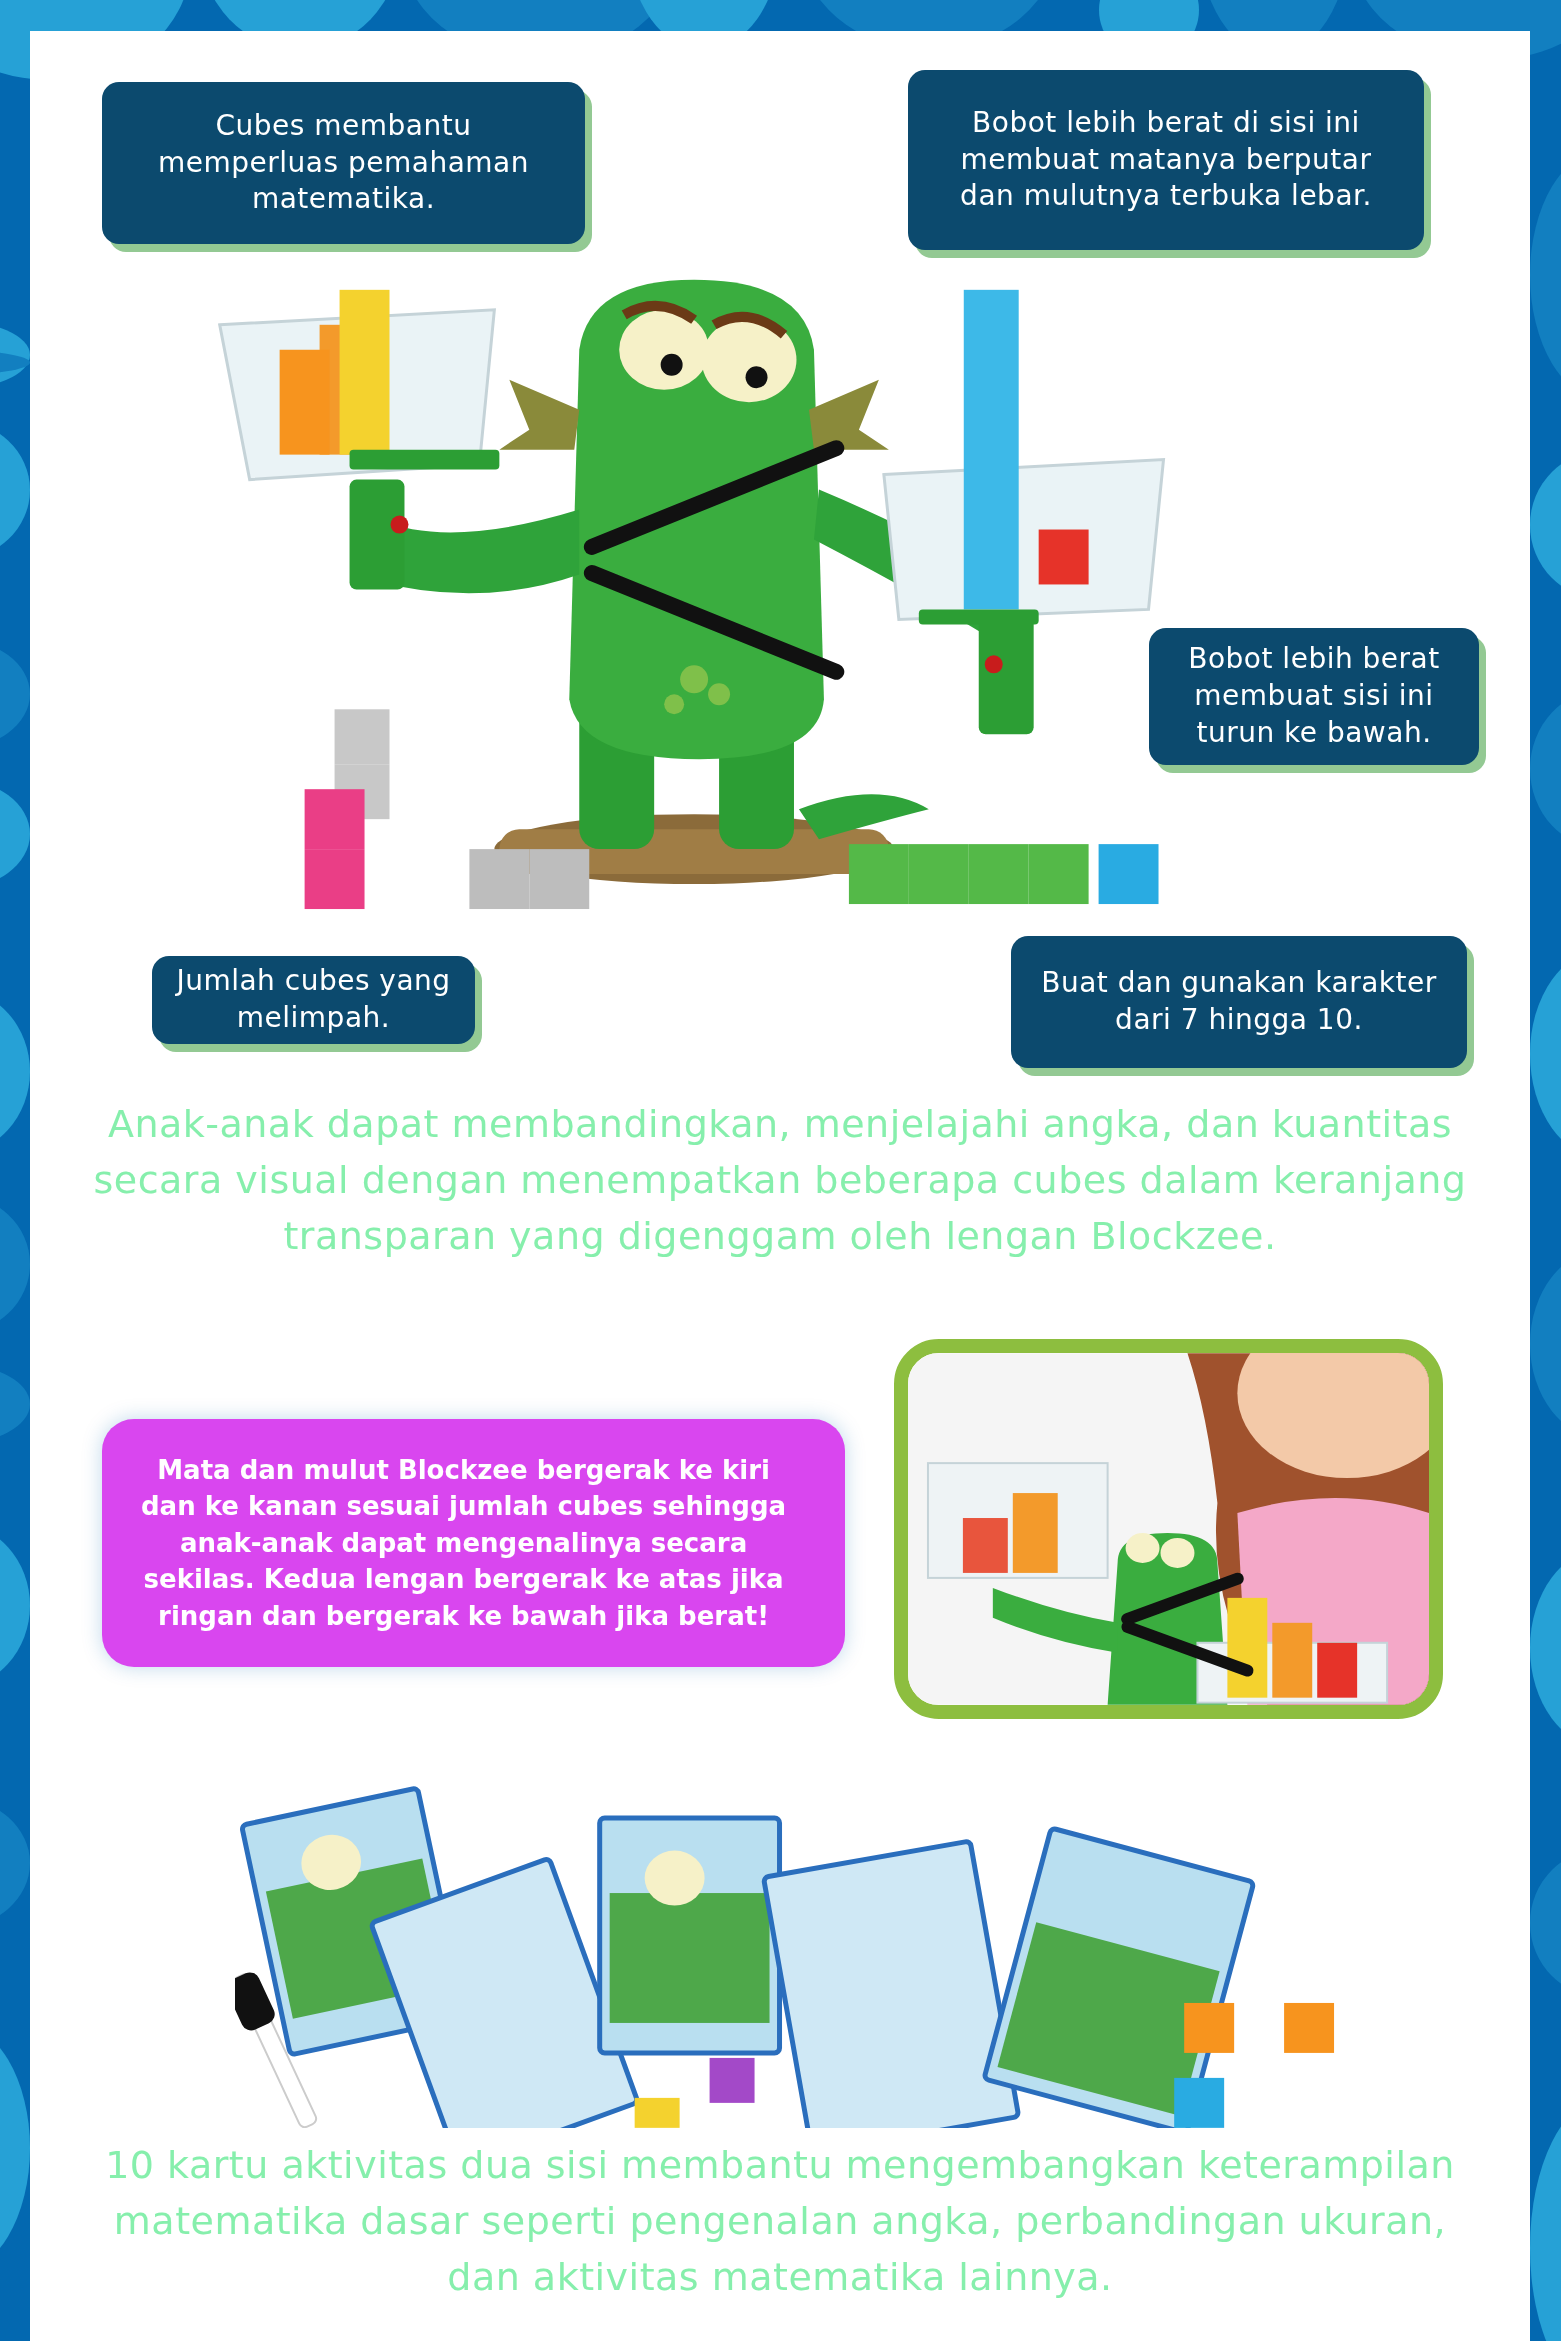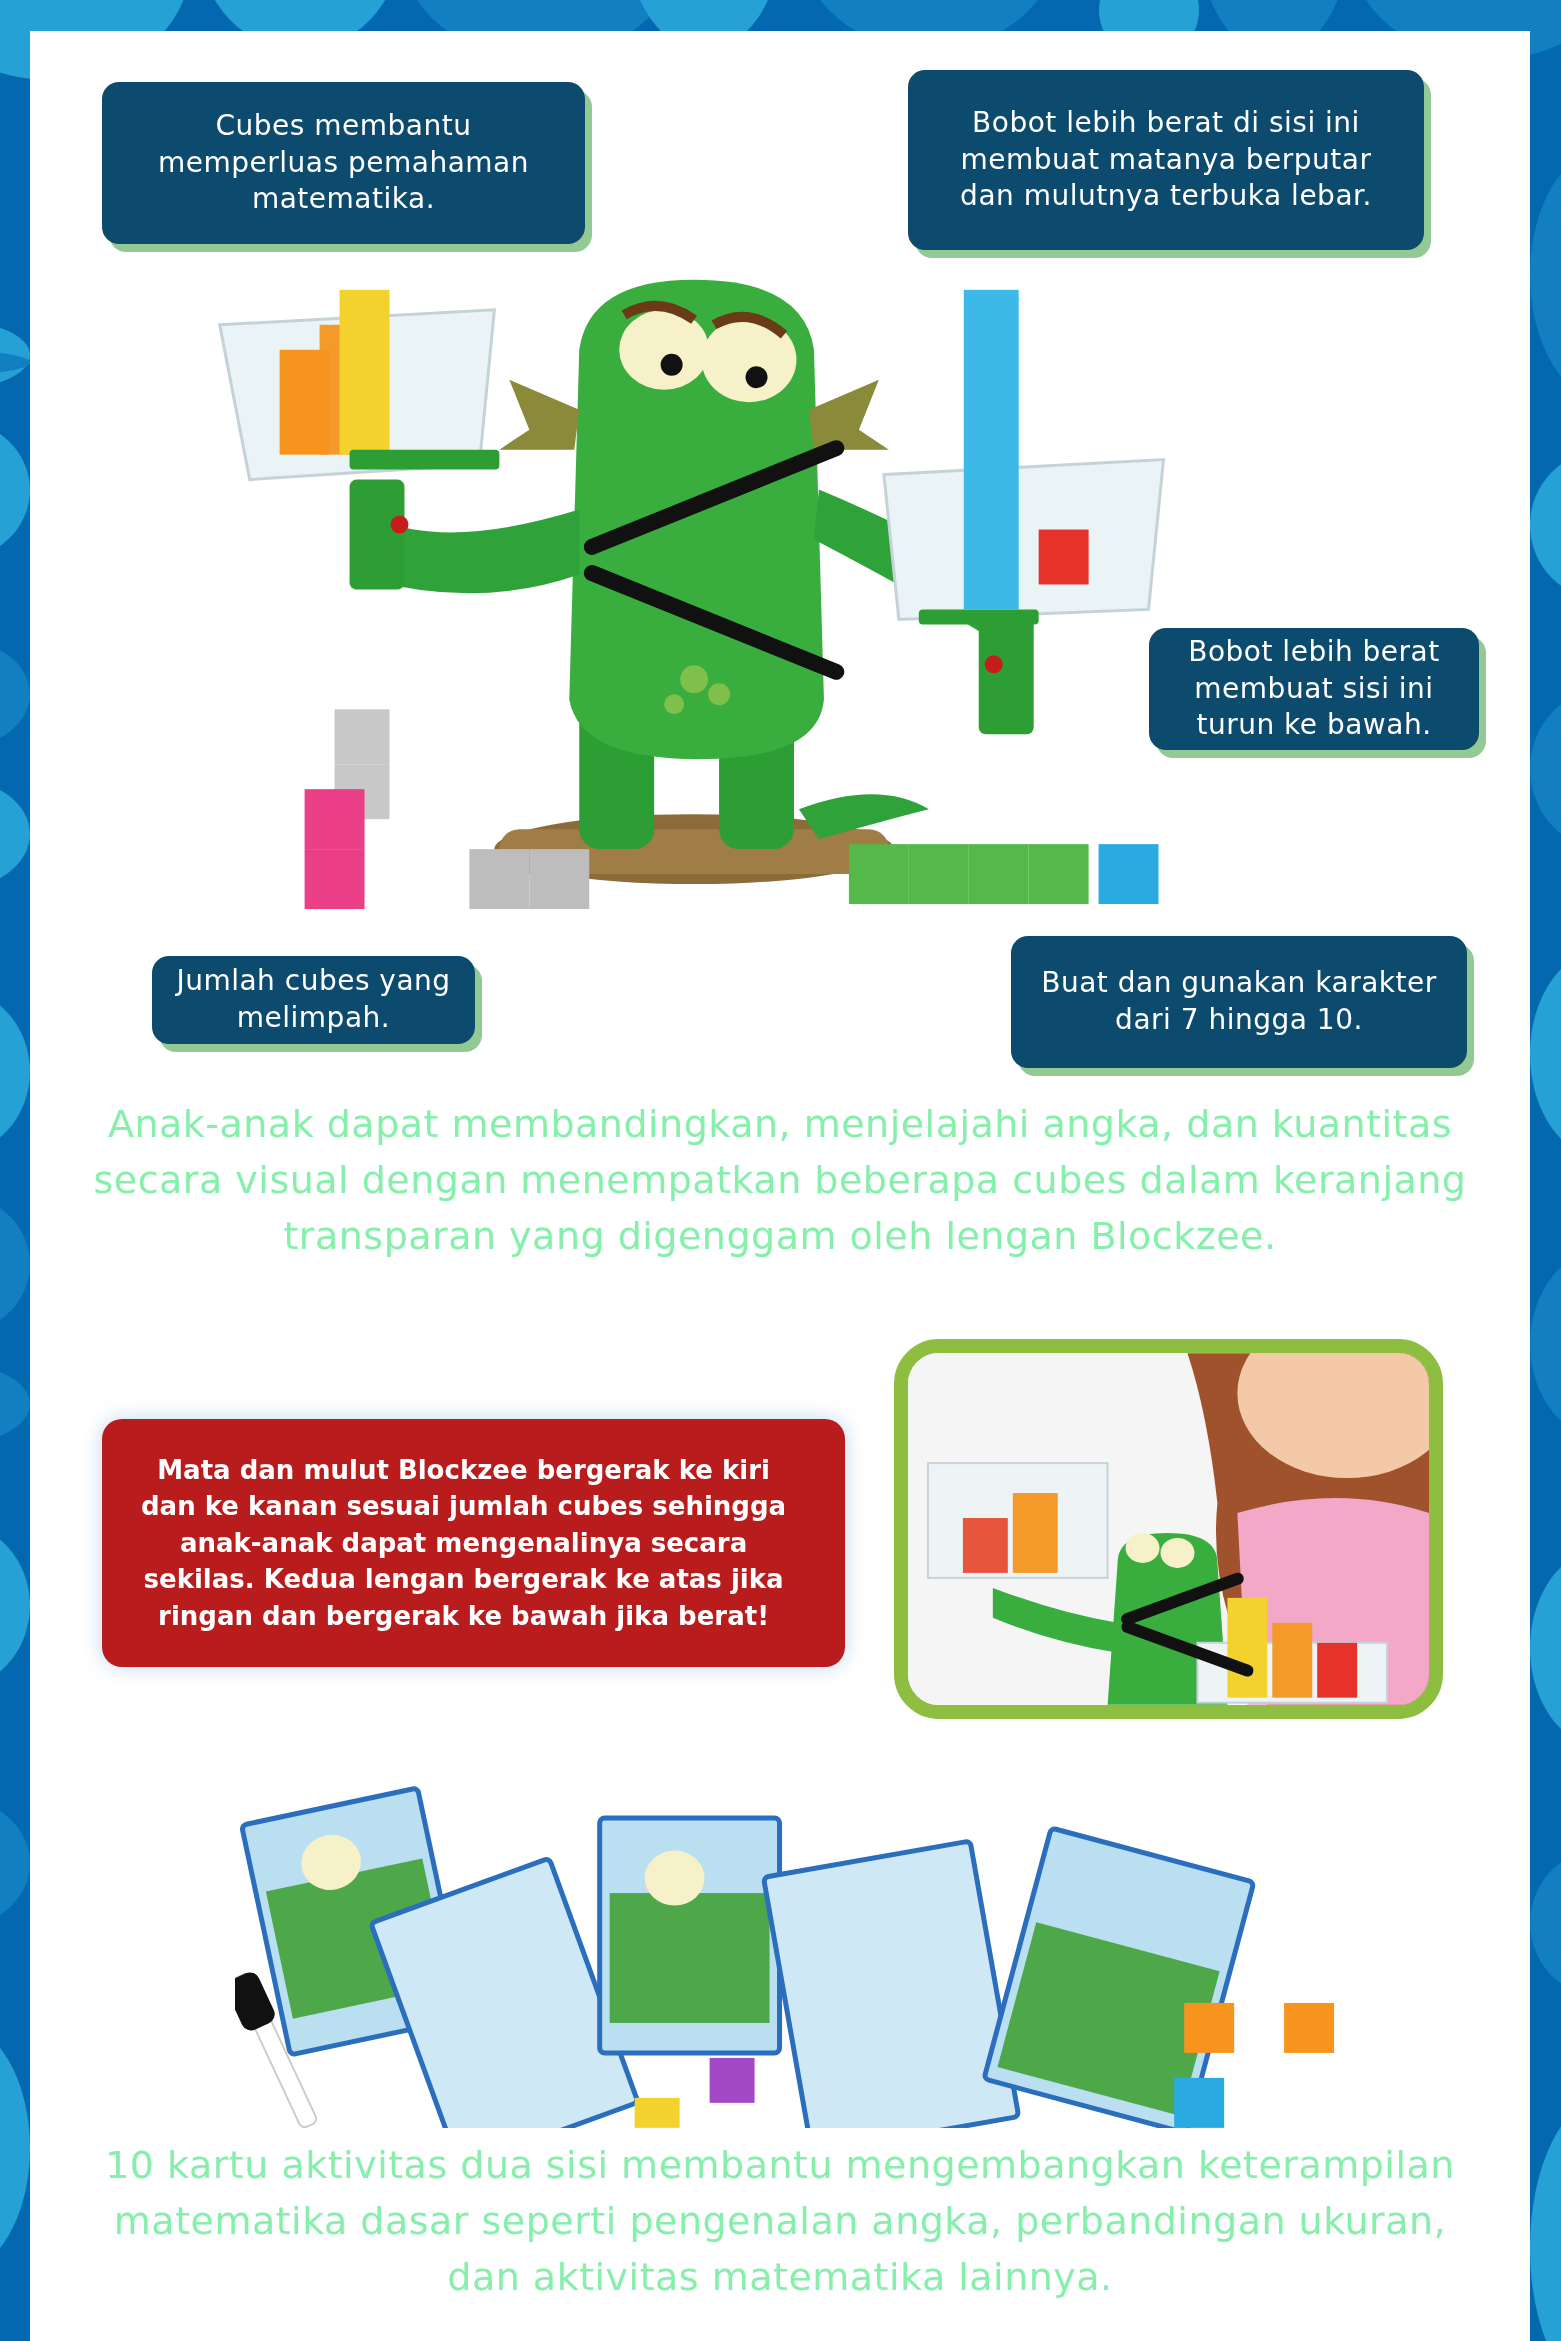--- a/index.html
+++ b/index.html
@@ -30,21 +30,21 @@
   }
   .callout span { display: block; white-space: pre-line; }
   .para {
     position: absolute; left: 30px; width: 1500px;
     text-align: center; color: #86efac;
     font-size: 38px; line-height: 1.48; letter-spacing: 0.5px;
     white-space: pre-line;
   }
   .bluebox {
     position: absolute; left: 102px; top: 1419px; width: 743px; height: 248px;
-    background: #b91c1c; border-radius: 20px;
+    background: #d946ef; border-radius: 32px;
     box-shadow: 0 0 20px rgba(5,103,176,0.25);
     color: #fff; font-weight: bold;
     font-size: 26px; line-height: 1.4;
     padding: 25px 39px;
     display: flex; align-items: center;
   }
   .bluebox span { display: block; text-align: justify; white-space: pre-line; text-align-last: center; }
   .photo {
     position: absolute; left: 894px; top: 1339px; width: 549px; height: 380px;
     border: 14px solid #8dbe3f; border-radius: 45px; overflow: hidden;
@@ -151,21 +151,21 @@
   <div class="callout" style="left:102px;top:82px;width:483px;height:162px;">
     <span>Cubes membantu
 memperluas pemahaman
 matematika.</span>
   </div>
   <div class="callout" style="left:908px;top:70px;width:516px;height:180px;">
     <span>Bobot lebih berat di sisi ini
 membuat matanya berputar
 dan mulutnya terbuka lebar.</span>
   </div>
-  <div class="callout" style="left:1149px;top:628px;width:330px;height:122px;">
+  <div class="callout" style="left:1149px;top:628px;width:330px;height:137px;">
     <span>Bobot lebih berat
 membuat  sisi  ini
 turun ke bawah.</span>
   </div>
   <div class="callout" style="left:152px;top:943px;width:323px;height:88px;margin-top:13px;">
     <span>Jumlah cubes yang
 melimpah.</span>
   </div>
   <div class="callout" style="left:1011px;top:936px;width:456px;height:132px;">
     <span>Buat dan gunakan karakter

